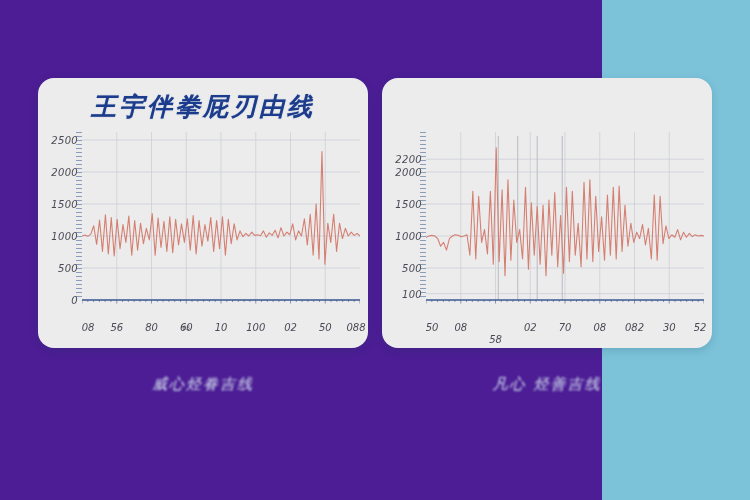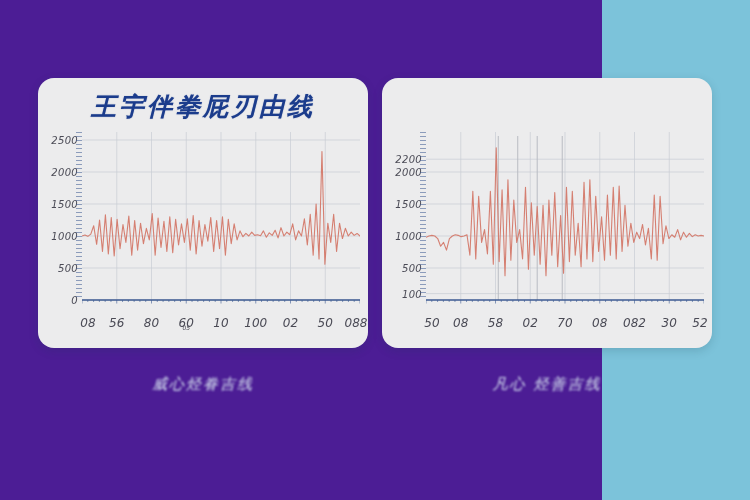--- a/index.html
+++ b/index.html
@@ -82,22 +82,22 @@
   }
   .xlabels {
     position: absolute;
     left: 44px;
     top: 182px;
     width: 278px;
     height: 20px;
   }
   .xlab {
     position: absolute;
-    top: 2px;
-    font-size: 12px;
+    top: 8px;
+    font-size: 10px;
     color: #4a4a55;
     font-family: "DejaVu Sans", sans-serif;
     white-space: nowrap;
     transform: translateX(-50%);
     filter: blur(0.7px);
   }
   .xlab.sub {
     top: 10px;
     font-size: 6px;
   }
@@ -304,21 +304,21 @@
               <line x1="254.83333333333334" y1="168" x2="254.83333333333334" y2="170" stroke="#3d5a92" stroke-width="0.6"></line>
               <line x1="260.625" y1="168" x2="260.625" y2="170" stroke="#3d5a92" stroke-width="0.6"></line>
               <line x1="266.4166666666667" y1="168" x2="266.4166666666667" y2="170" stroke="#3d5a92" stroke-width="0.6"></line>
               <line x1="272.2083333333333" y1="168" x2="272.2083333333333" y2="170" stroke="#3d5a92" stroke-width="0.6"></line>
               <line x1="278" y1="168" x2="278" y2="171.5" stroke="#3d5a92" stroke-width="0.6"></line>
             </svg>
         </div>
         <div class="xlabels">
             <div class="xlab" style="left: 6px;">50</div>
             <div class="xlab" style="left: 34.75px;">08</div>
-            <div class="xlab" style="left: 69.5px;">58</div>
+            <div class="xlab" style="left: 69.5px; margin-top: 12px;">58</div>
             <div class="xlab" style="left: 104.25px;">02</div>
             <div class="xlab" style="left: 139px;">70</div>
             <div class="xlab" style="left: 173.75px;">08</div>
             <div class="xlab" style="left: 208.5px; text-align: center;">082</div>
             <div class="xlab" style="left: 243.25px;">30</div>
             <div class="xlab" style="left: 274px;">52</div>
           </div>
       </div>
     </div>
 

